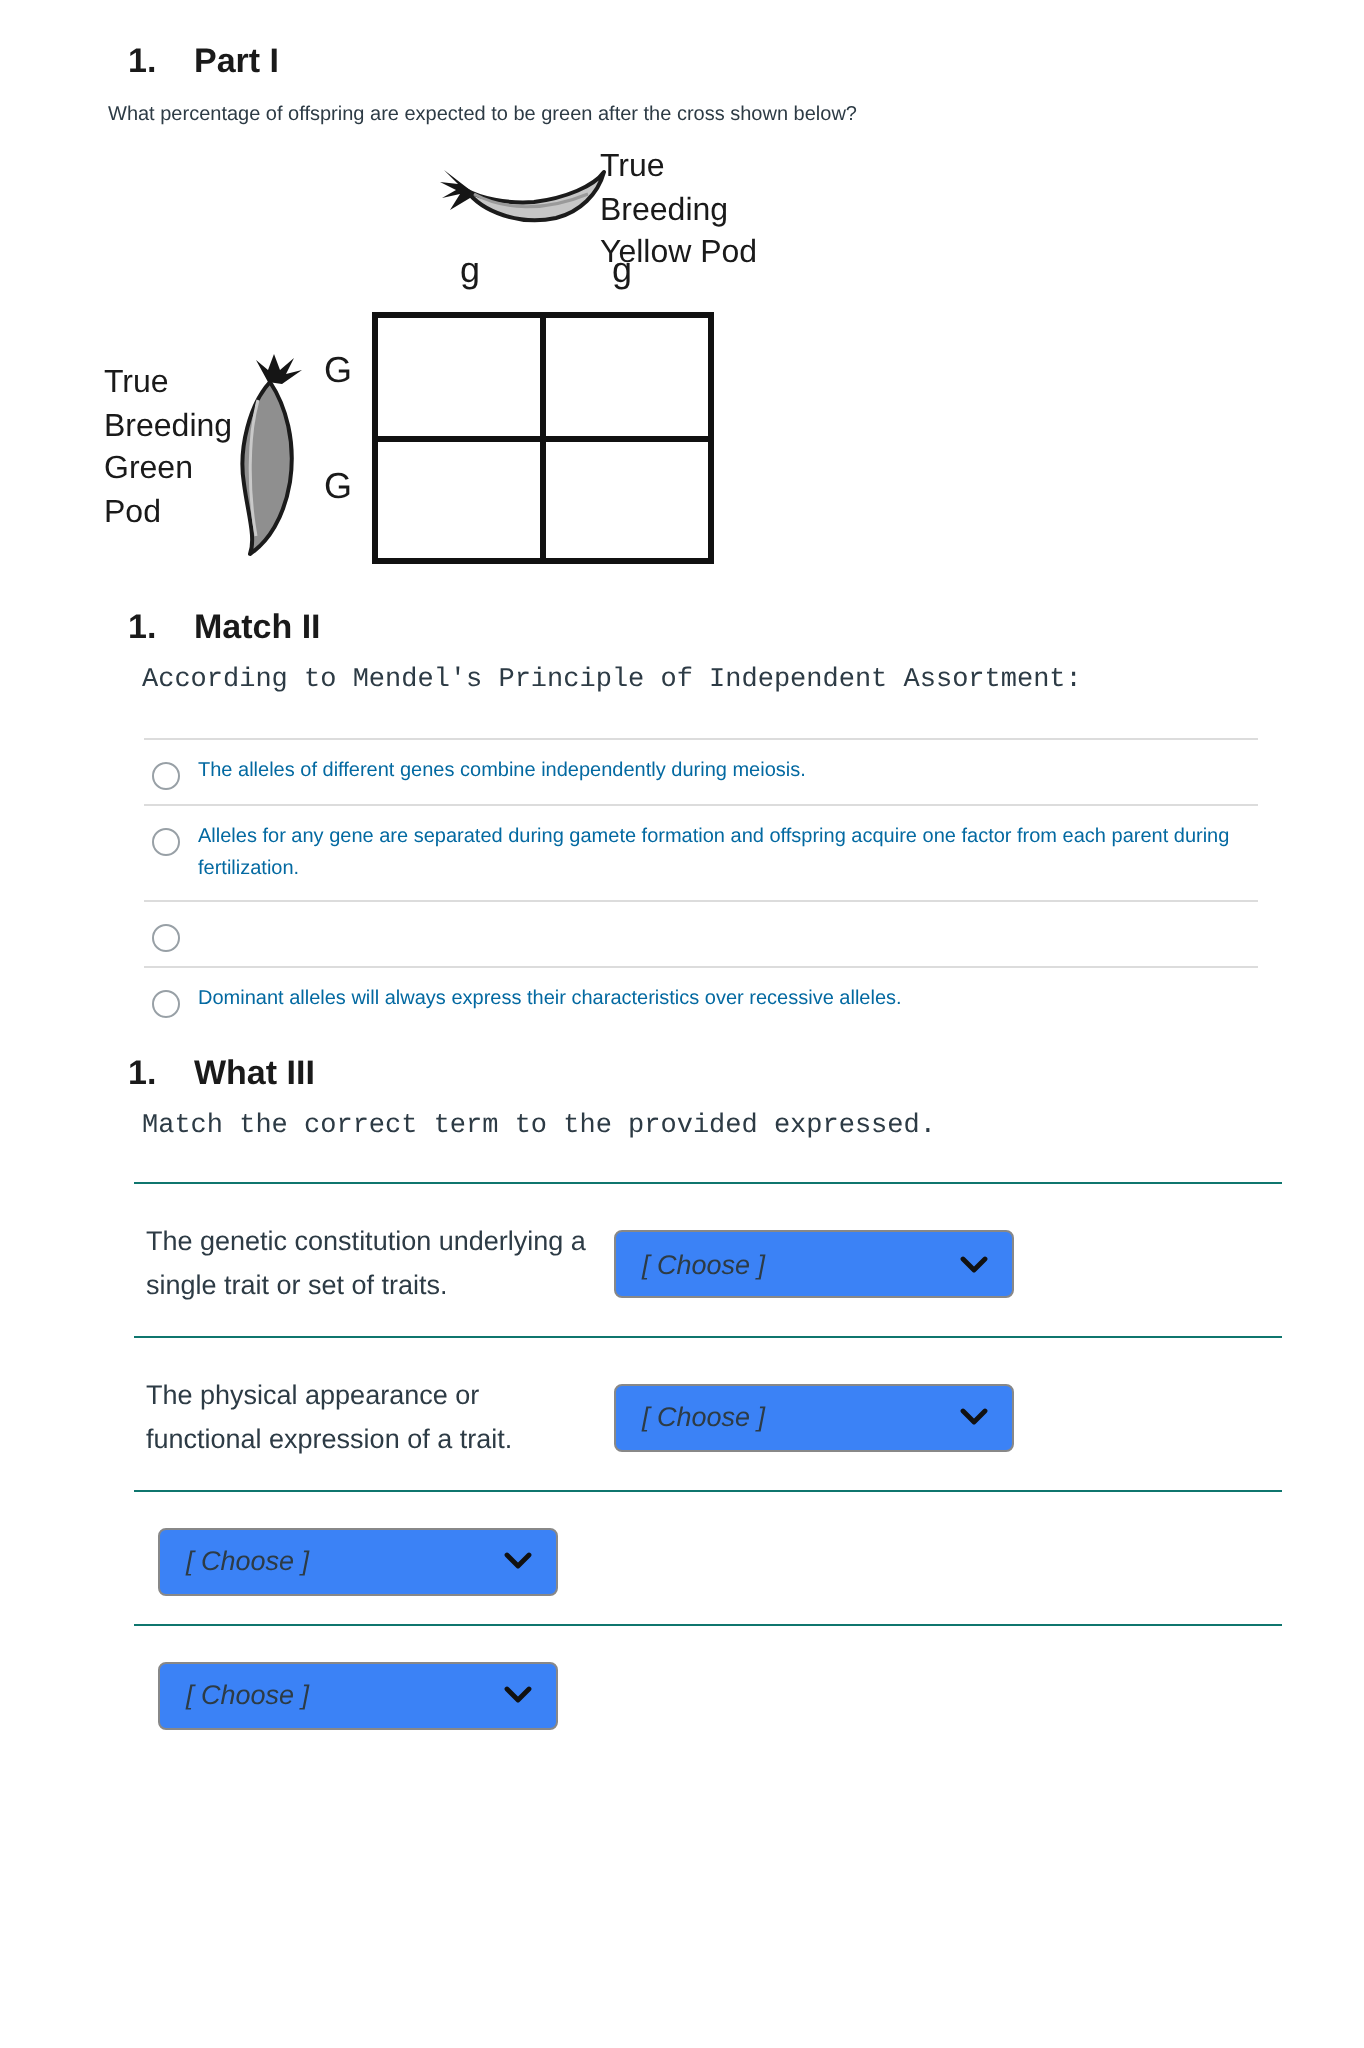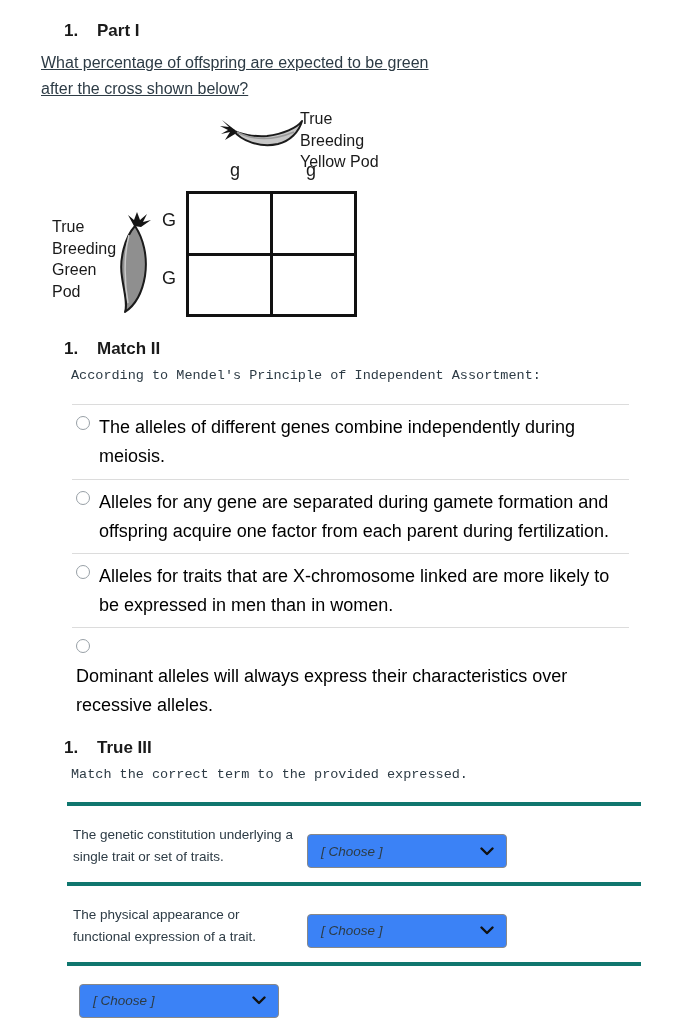--- a/index.html
+++ b/index.html
@@ -14,25 +14,24 @@
   .part-header {
     font-size: 17px;
     font-weight: 700;
     color: #1a1a1a;
     margin-left: 64px;
     display: flex;
   }
   .part-header .num { width: 33px; }
   #p1-header { padding-top: 21px; }
   .q-text {
-    font-size: 16px;
+    font-size: 10px;
     line-height: 1.6;
-    margin: 9px 0 0 41px;
+    margin: 9px 0 0 54px;
     width: 400px;
-    text-decoration: underline;
   }
   
   .punnett {
     position: relative;
     height: 222px;
     margin-top: 2px;
   }
   .pod-label {
     position: absolute;
     font-size: 16px;
@@ -79,44 +78,44 @@
     margin: 21px 0 0 72px;
     width: 557px;
   }
   .option {
     display: flex;
     align-items: flex-start;
     border-top: 1px solid #dcdcdc;
     padding: 8px 0 7px 4px;
     gap: 9px;
   }
-  .option:last-child { border-bottom: none; flex-direction: column; }
+  .option:last-child { border-bottom: none; }
   .radio {
     flex: 0 0 auto;
     width: 14px; height: 14px;
     border: 1px solid #98a0a6;
     border-radius: 50%;
     background: #fff;
     margin-top: 3px;
   }
   .opt-label {
-    font-size: 18px;
+    font-size: 10px;
     line-height: 1.62;
-    color: #000000;
+    color: #0369a1;
   }
   
   #p3-header { margin-top: 11px; }
   .match-table {
     margin: 20px 0 0 67px;
     width: 574px;
   }
   .match-row {
     display: flex;
-    align-items: flex-end;
-    border-top: 4px solid #0f766e;
+    align-items: center;
+    border-top: 1px solid #0f766e;
     padding: 18px 0 14px 6px;
   }
   .definition {
     width: 228px;
     font-size: 13.5px;
     line-height: 1.62;
     color: #2d3b45;
     flex: 0 0 auto;
   }
   .dropdown {
@@ -193,31 +192,30 @@
   <div class="option">
     <div class="radio"></div>
     <div class="opt-label">The alleles of different genes combine independently during meiosis.</div>
   </div>
   <div class="option">
     <div class="radio"></div>
     <div class="opt-label">Alleles for any gene are separated during gamete formation and offspring acquire one factor from each parent during fertilization.</div>
   </div>
   <div class="option">
     <div class="radio"></div>
-    <div class="opt-label">Alleles for traits that are X-chromosome linked are more likely to be expressed in men than in women.</div>
   </div>
   <div class="option">
     <div class="radio"></div>
     <div class="opt-label">Dominant alleles will always express their characteristics over recessive alleles.</div>
   </div>
 </div>
 
 <div class="part-header" id="p3-header">
   <span class="num">1.</span>
-  <span>True III</span>
+  <span>What III</span>
 </div>
 <div class="intro">Match the correct term to the provided expressed.</div>
 
 <div class="match-table">
 
   <div class="match-row">
     <div class="definition">The genetic constitution underlying a single trait or set of traits.</div>
     <div class="dropdown">
       <span class="dd-text">[ Choose ]</span>
       <svg width="14" height="9" viewBox="0 0 14 9">

